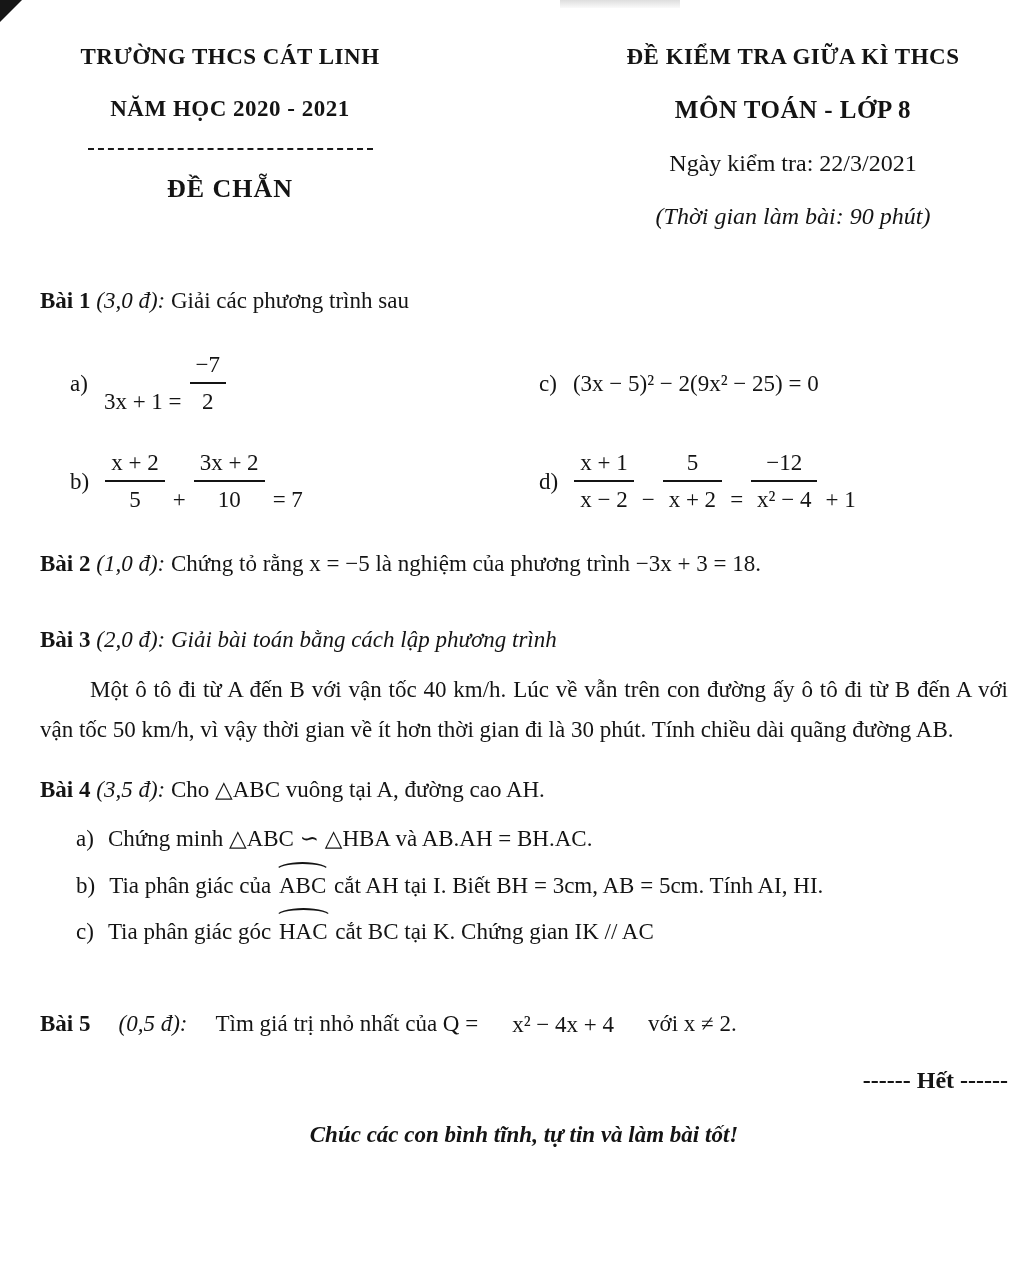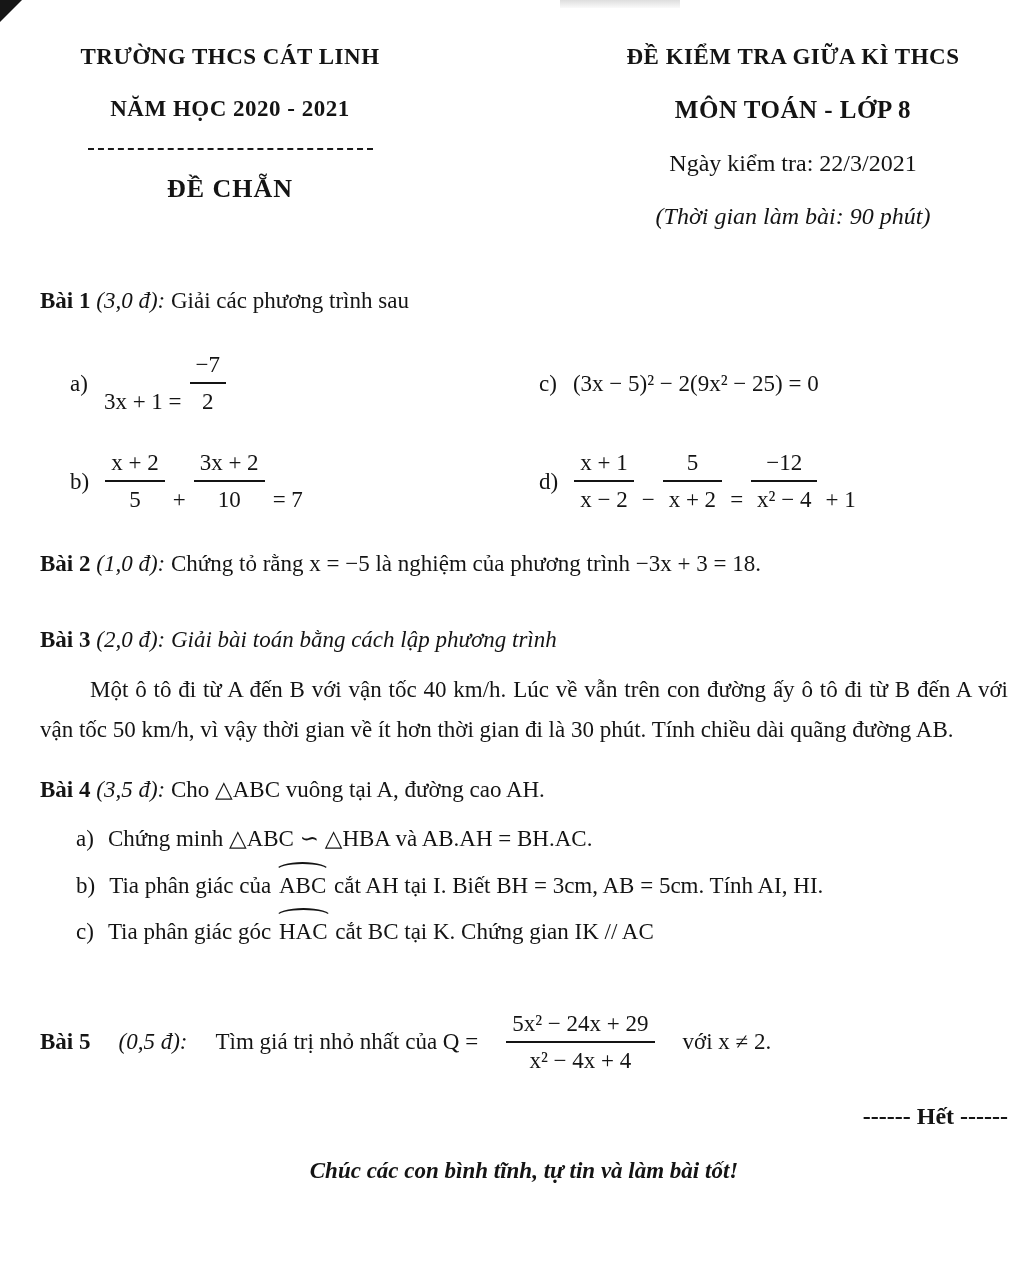--- a/index.html
+++ b/index.html
@@ -207,21 +207,20 @@
         </span>
       </div>
     </div>
   </div>
 
   <div class="problem bai5">
     <span class="b-label">Bài 5</span>
     <span class="b-points">(0,5 đ):</span>
     <span>Tìm giá trị nhỏ nhất của  Q =</span>
     <span class="frac">
-      <span class="num">5x² − 24x + 29</span>
       <span class="den">x² − 4x + 4</span>
     </span>
     <span>với  x ≠ 2.</span>
   </div>
 
   <div class="footer-end">------ Hết ------</div>
   <div class="footer-wish">Chúc các con bình tĩnh, tự tin và làm bài tốt!</div>
 
 </div>
 

